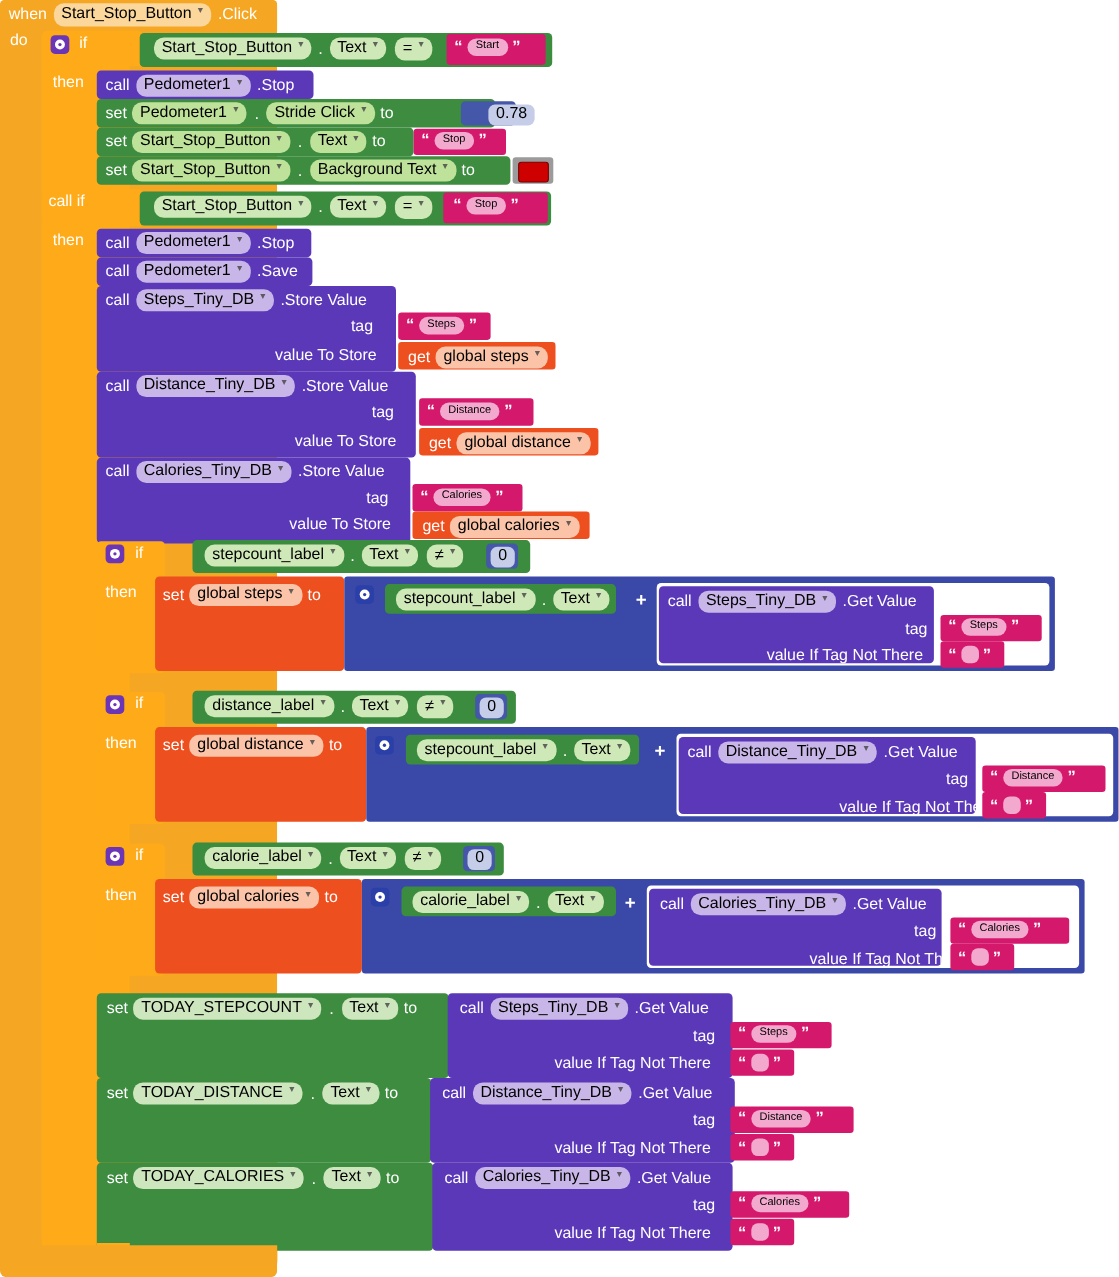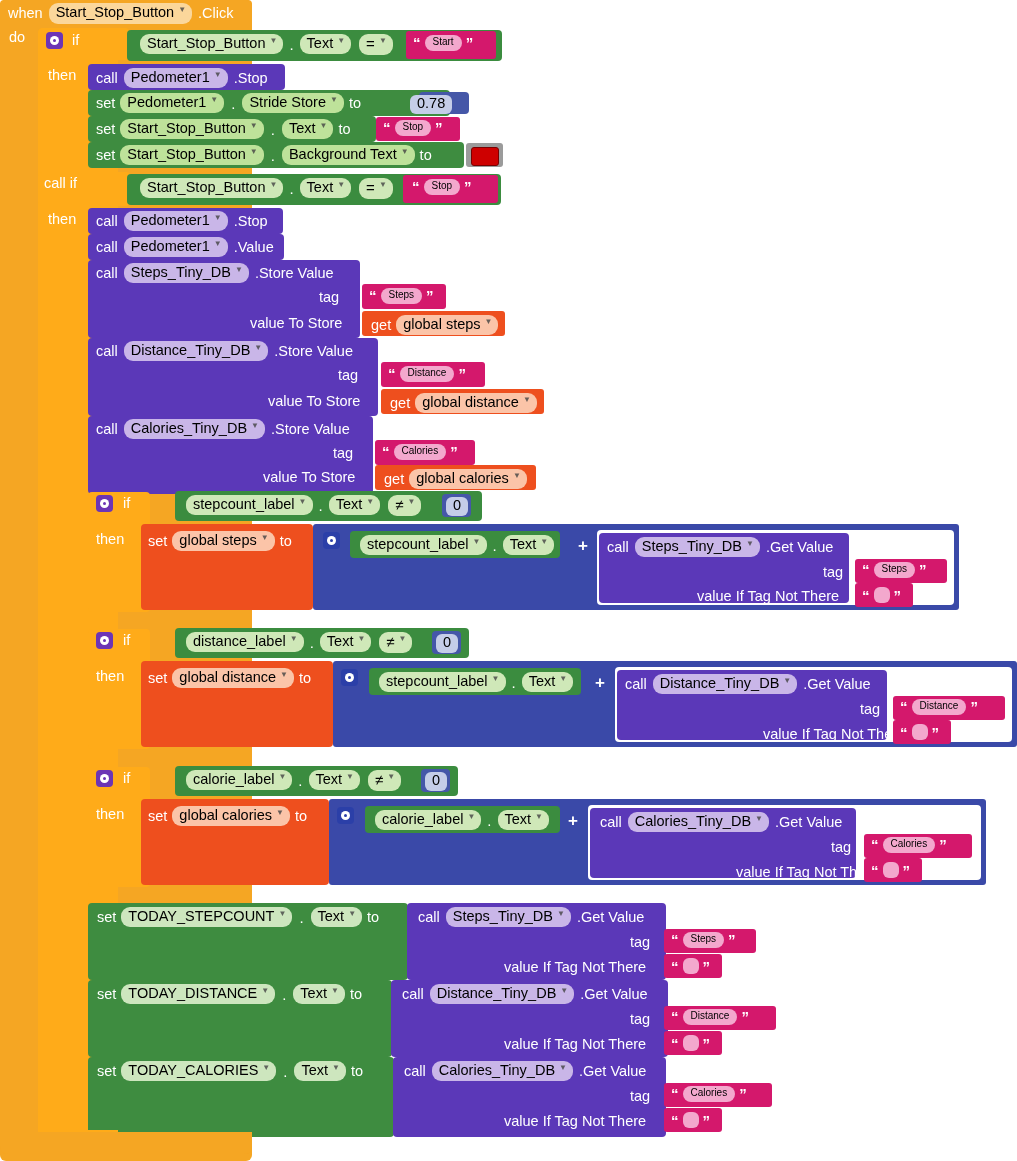--- a/index.html
+++ b/index.html
@@ -138,27 +138,27 @@
 
   <div class="blk c-setter" style="left:88px;top:90px;width:362px;height:26px;"></div>
   <div class="row" style="position:absolute;left:96px;top:93px;gap:5px;">
     <span class="lbl">set</span>
     <span class="fld gr">
       <span>Pedometer1</span>
       <span class="car">▼</span>
     </span>
     <span class="dot">.</span>
     <span class="fld gr">
-      <span>Stride Store</span>
+      <span>Stride Click</span>
       <span class="car">▼</span>
     </span>
     <span class="lbl">to</span>
   </div>
   <div class="blk c-math" style="left:419px;top:92px;width:50px;height:22px;border-radius:4px;"></div>
-  <span class="numpill" style="position:absolute;left:410px;top:95px;">0.78</span>
+  <span class="numpill" style="position:absolute;left:444px;top:95px;">0.78</span>
 
   <div class="blk c-setter" style="left:88px;top:116px;width:288px;height:26px;"></div>
   <div class="row" style="position:absolute;left:96px;top:119px;gap:5px;">
     <span class="lbl">set</span>
     <span class="fld gr">
       <span>Start_Stop_Button</span>
       <span class="car">▼</span>
     </span>
     <span class="dot">.</span>
     <span class="fld gr">
@@ -224,21 +224,21 @@
     <span class="lbl">.Stop</span>
   </div>
 
   <div class="blk c-call" style="left:88px;top:234px;width:196px;height:26px;"></div>
   <div class="row" style="position:absolute;left:96px;top:237px;gap:6px;">
     <span class="lbl">call</span>
     <span class="fld pur">
       <span>Pedometer1</span>
       <span class="car">▼</span>
     </span>
-    <span class="lbl">.Value</span>
+    <span class="lbl">.Save</span>
   </div>
 
   <div class="blk c-call" style="left:88px;top:260px;width:272px;height:78px;"></div>
   <div class="row" style="position:absolute;left:96px;top:263px;gap:6px;">
     <span class="lbl">call</span>
     <span class="fld pur">
       <span>Steps_Tiny_DB</span>
       <span class="car">▼</span>
     </span>
     <span class="lbl">.Store Value</span>

